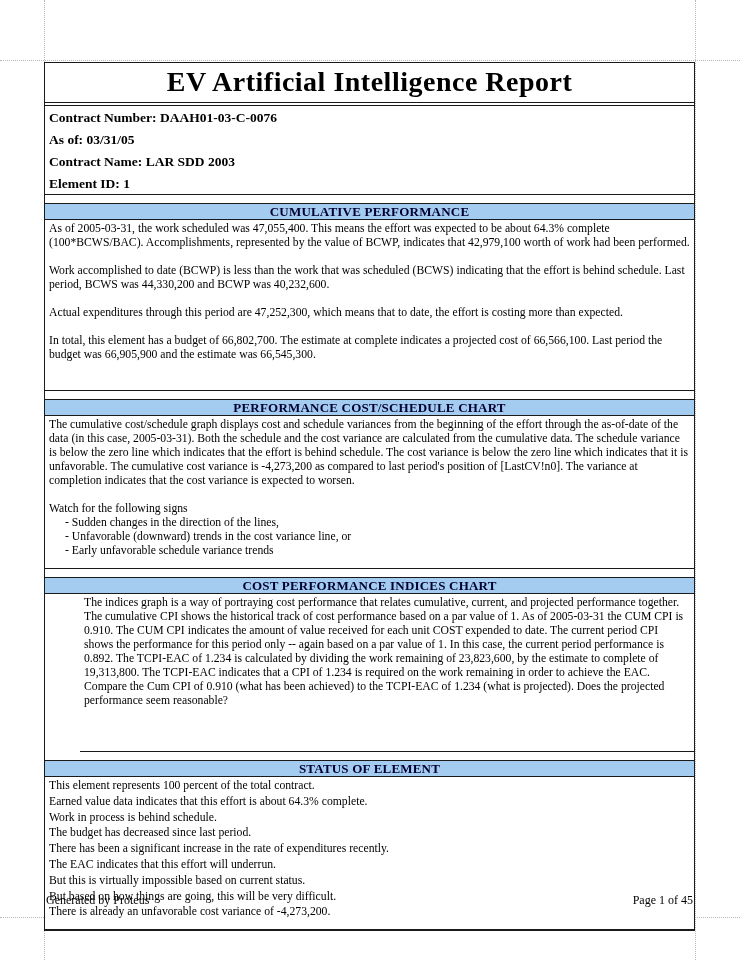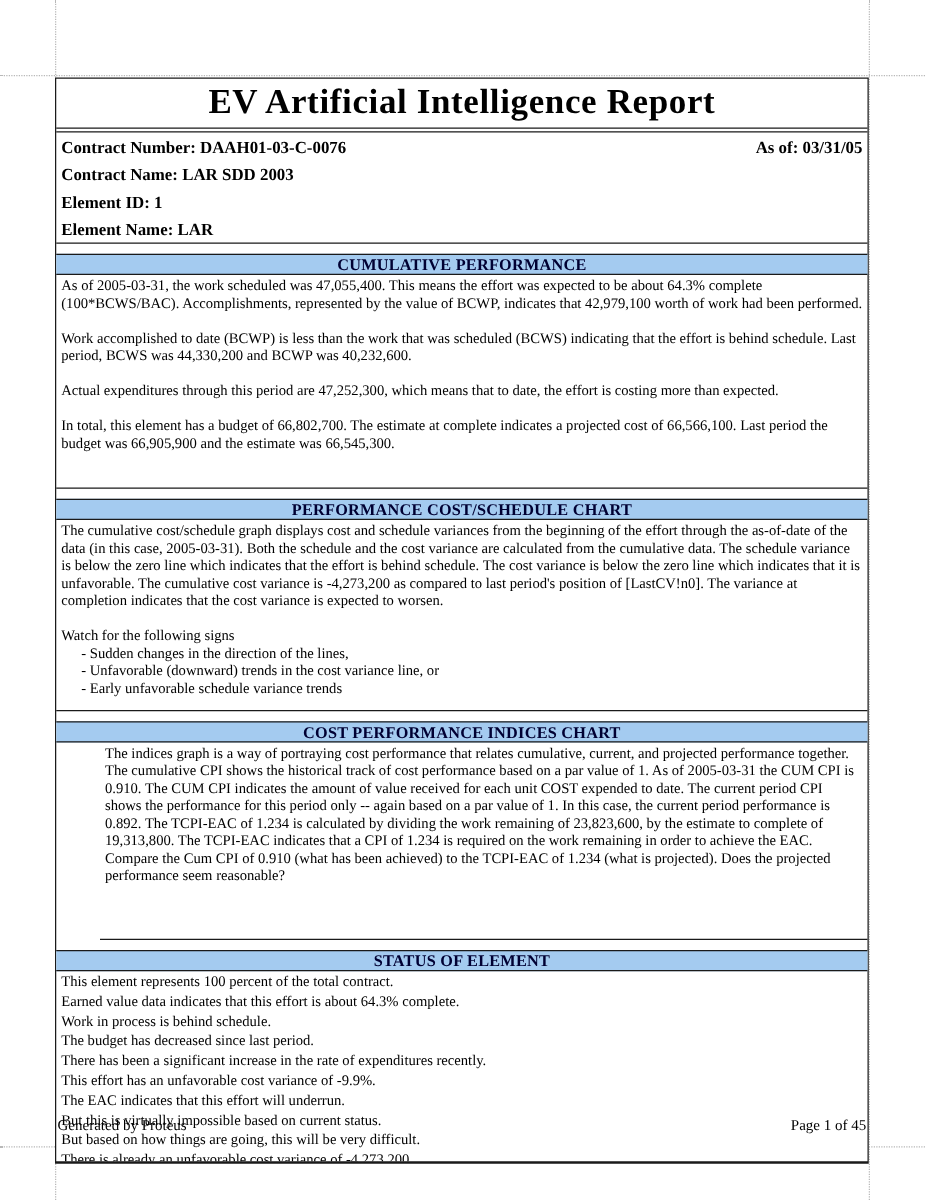--- a/index.html
+++ b/index.html
@@ -50,21 +50,21 @@
   .info-box {
     box-sizing: border-box;
     margin-top: 2px;
     height: 90px;
     border-top: 1px solid var(--border, #1a1a1a);
     border-bottom: 1px solid var(--border, #1a1a1a);
     padding: 1px 4px;
     font-size: 13.5px; font-weight: bold; line-height: 22px;
     overflow: hidden;
   }
-  .info-row { white-space: nowrap; overflow: hidden; }
+  .info-row { white-space: nowrap; overflow: hidden; flex-direction: column; }
   .info-row.first { display: flex; justify-content: space-between; }
   .sec-header {
     box-sizing: border-box;
     margin-top: 8px;
     height: 17px;
     border-top: 1px solid var(--border, #1a1a1a);
     border-bottom: 1px solid var(--border, #1a1a1a);
     background: var(--section-header-bg, #a4cbf0);
     color: var(--section-header-text, #000033);
     font-size: 13px; font-weight: bold; line-height: 15px;
@@ -141,21 +141,20 @@
       <p>The indices graph is a way of portraying cost performance that relates cumulative, current, and projected performance together.  The cumulative CPI shows the historical track of cost performance based on a par value of 1. As of 2005-03-31 the CUM CPI is 0.910. The CUM CPI indicates the amount of value received for each unit COST expended to date. The current period CPI shows the performance for this period only -- again based on a par value of 1. In this case, the current period performance is 0.892. The TCPI-EAC of 1.234 is calculated by dividing the work remaining of 23,823,600, by the estimate to complete of 19,313,800. The TCPI-EAC indicates that a CPI of 1.234 is required on the work remaining in order to achieve the EAC.  Compare the Cum CPI of 0.910 (what has been achieved) to the TCPI-EAC of 1.234 (what is projected).  Does the projected performance seem reasonable?</p>
     </div>
 
     <div class="sec-header">STATUS OF ELEMENT</div>
     <div class="sec-body h176 status-body">
       <p class="nom">This element represents 100 percent of the total contract.</p>
       <p class="nom">Earned value data indicates that this effort is about 64.3% complete.</p>
       <p class="nom">Work in process is behind schedule.</p>
       <p class="nom">The budget has decreased since last period.</p>
       <p class="nom">There has been a significant increase in the rate of expenditures recently.</p>
-      <p class="nom">This effort has an unfavorable cost variance of -9.9%.</p>
       <p class="nom">The EAC indicates that this effort will underrun.</p>
       <p class="nom">But this is virtually impossible based on current status.</p>
       <p class="nom">But based on how things are going, this will be very difficult.</p>
       <p class="nom">There is already an unfavorable cost variance of  -4,273,200.</p>
     </div>
 
   </div>
 
   <div class="footer">
     <span>Generated by Proteus</span>

